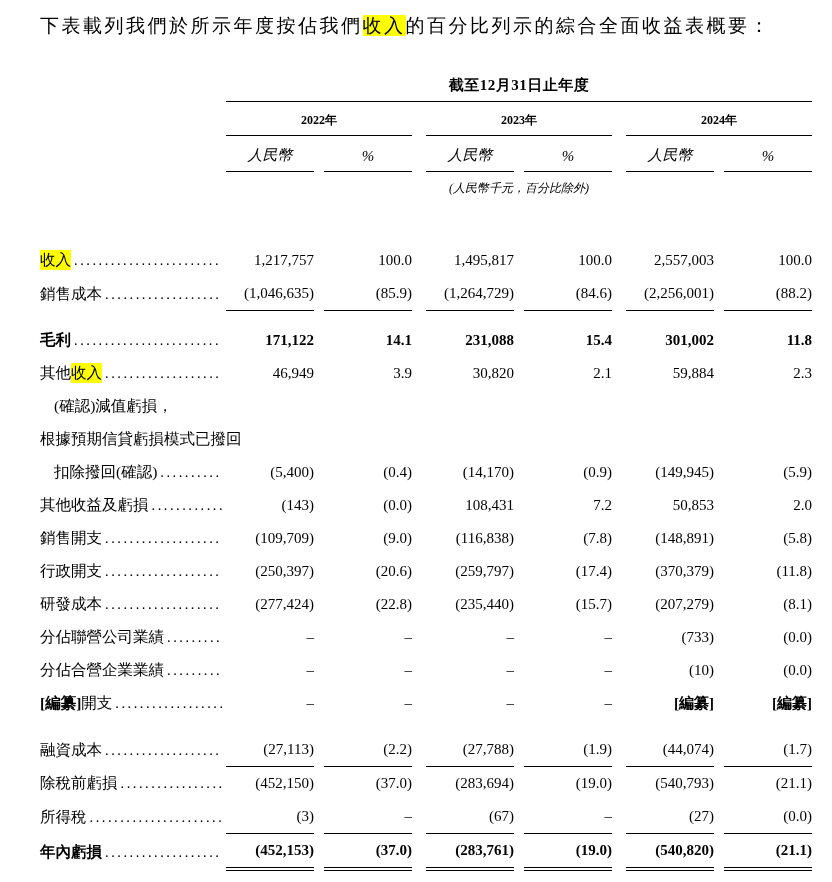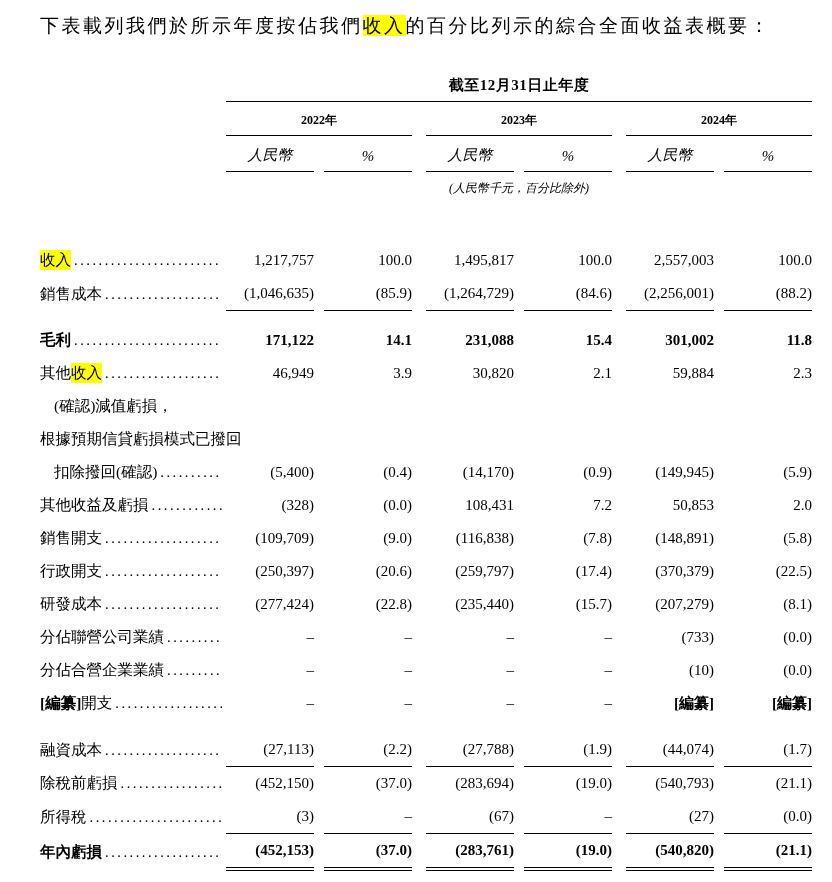--- a/index.html
+++ b/index.html
@@ -242,21 +242,21 @@
           <td></td>
           <td class="num">(5.9)</td>
         </tr>
         <tr>
           <td class="lbl">
             <div class="labwrap">
               <span>其他收益及虧損</span>
               <span class="leader"></span>
             </div>
           </td>
-          <td class="num">(328)</td>
+          <td class="num">(143)</td>
           <td></td>
           <td class="num">(0.0)</td>
           <td></td>
           <td class="num">108,431</td>
           <td></td>
           <td class="num">7.2</td>
           <td></td>
           <td class="num">50,853</td>
           <td></td>
           <td class="num">2.0</td>
@@ -290,21 +290,21 @@
           <td class="num">(250,397)</td>
           <td></td>
           <td class="num">(20.6)</td>
           <td></td>
           <td class="num">(259,797)</td>
           <td></td>
           <td class="num">(17.4)</td>
           <td></td>
           <td class="num">(370,379)</td>
           <td></td>
-          <td class="num">(22.5)</td>
+          <td class="num">(11.8)</td>
         </tr>
         <tr>
           <td class="lbl">
             <div class="labwrap">
               <span>研發成本</span>
               <span class="leader"></span>
             </div>
           </td>
           <td class="num">(277,424)</td>
           <td></td>

